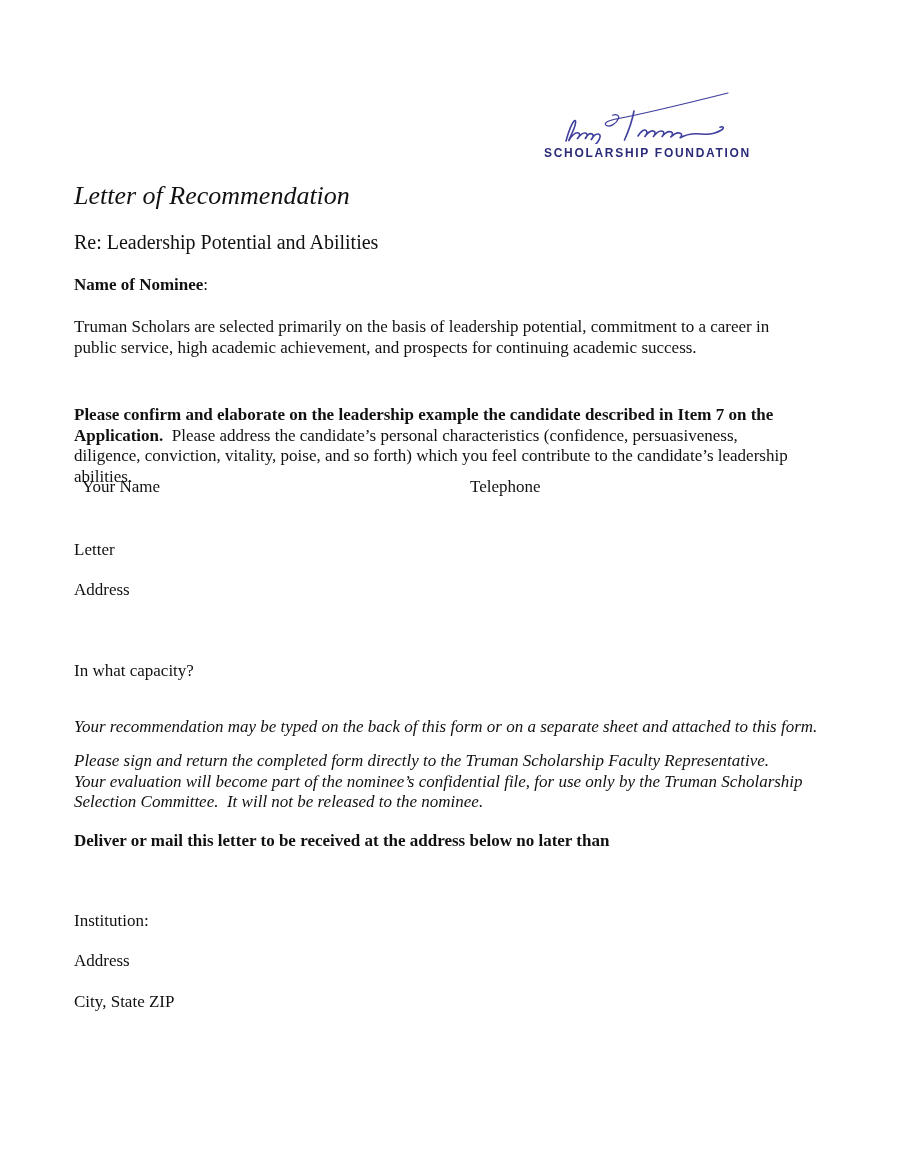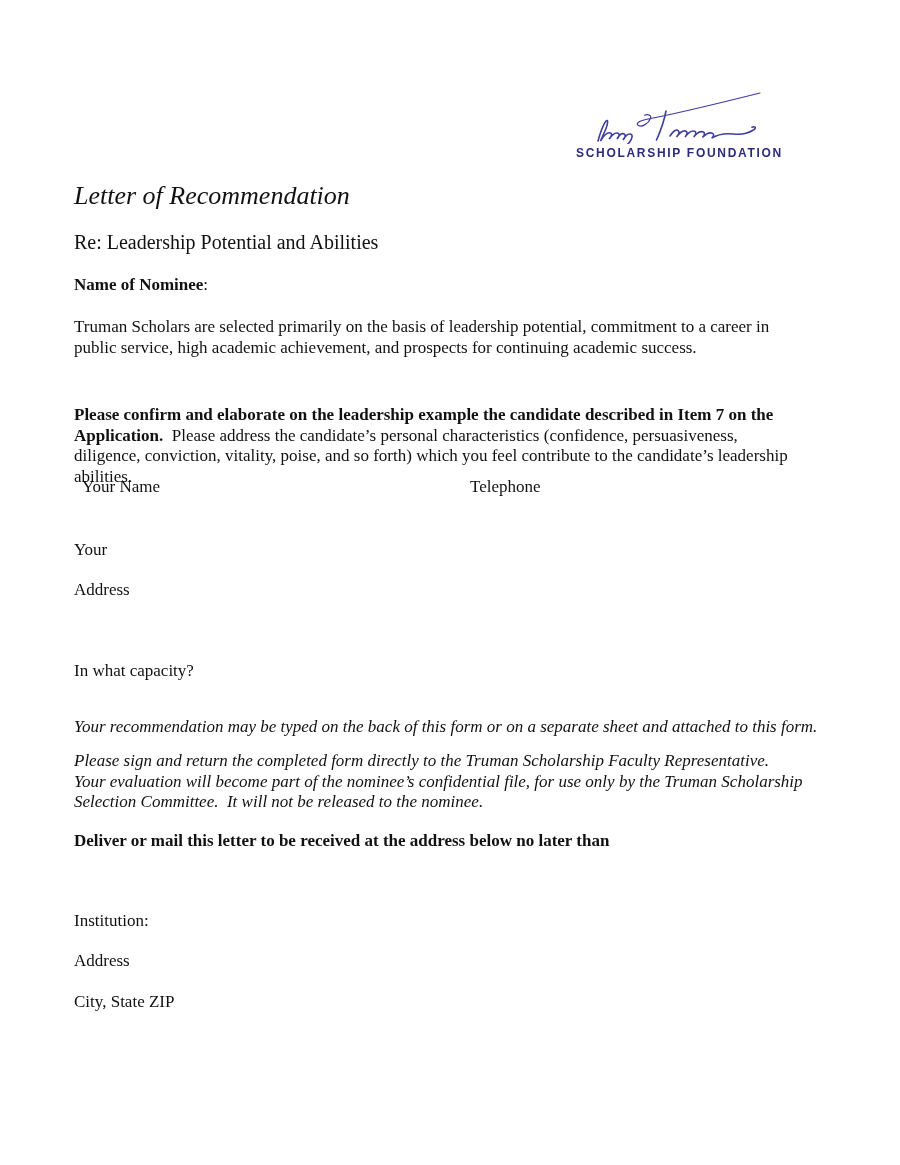--- a/index.html
+++ b/index.html
@@ -14,21 +14,21 @@
     background: #ffffff;
     font-family: "Liberation Serif", "DejaVu Serif", serif;
     color: #111111;
     overflow: hidden;
   }
   .abs { position: absolute; }
 
   
   .logo {
     position: absolute;
-    left: 576px;
+    left: 544px;
     top: 86px;
     width: 214px;
   }
   .logo svg { display: block; }
   .wordmark {
     font-family: "Liberation Sans", "DejaVu Sans", sans-serif;
     font-size: 12px;
     font-weight: bold;
     letter-spacing: 1.7px;
     color: #2b2b7a;
@@ -99,21 +99,21 @@
 
   <div class="abs para" style="top:378px;margin-top:27px;"><span class="bold">Please confirm and elaborate on the leadership example the candidate described in Item 7 on the
 Application.</span><span>  Please address the candidate’s personal characteristics (confidence, persuasiveness,
 diligence, conviction, vitality, poise, and so forth) which you feel contribute to the candidate’s leadership
 abilities.</span></div>
 
   <div class="field-row" style="top:477px; width:790px;margin-left:8px;">
     <span>Your Name</span>
     <span class="telephone-label">Telephone</span>
   </div>
-  <div class="field-row" style="top:540px;">Your</div>
+  <div class="field-row" style="top:540px;">Letter</div>
   <div class="field-row" style="top:580px;">Address</div>
   <div class="field-row" style="top:661px;">In what capacity?</div>
 
   <div class="abs para italic" style="top:717px;">Your recommendation may be typed on the back of this form or on a separate sheet and attached to this form.</div>
   <div class="abs para italic" style="top:751px;">Please sign and return the completed form directly to the Truman Scholarship Faculty Representative.
 Your evaluation will become part of the nominee’s confidential file, for use only by the Truman Scholarship
 Selection Committee.  It will not be released to the nominee.</div>
 
   <div class="abs body-line bold" style="top:831px;">Deliver or mail this letter to be received at the address below no later than</div>
 

